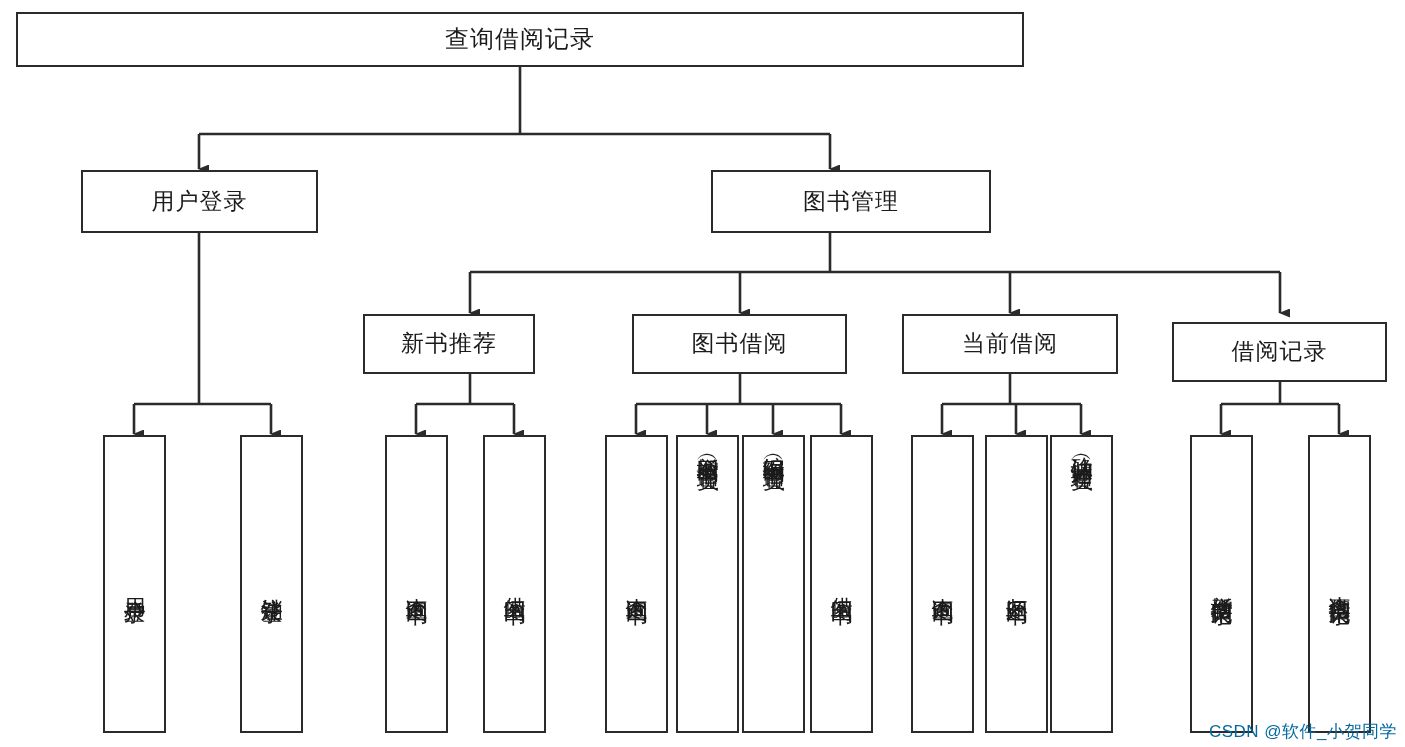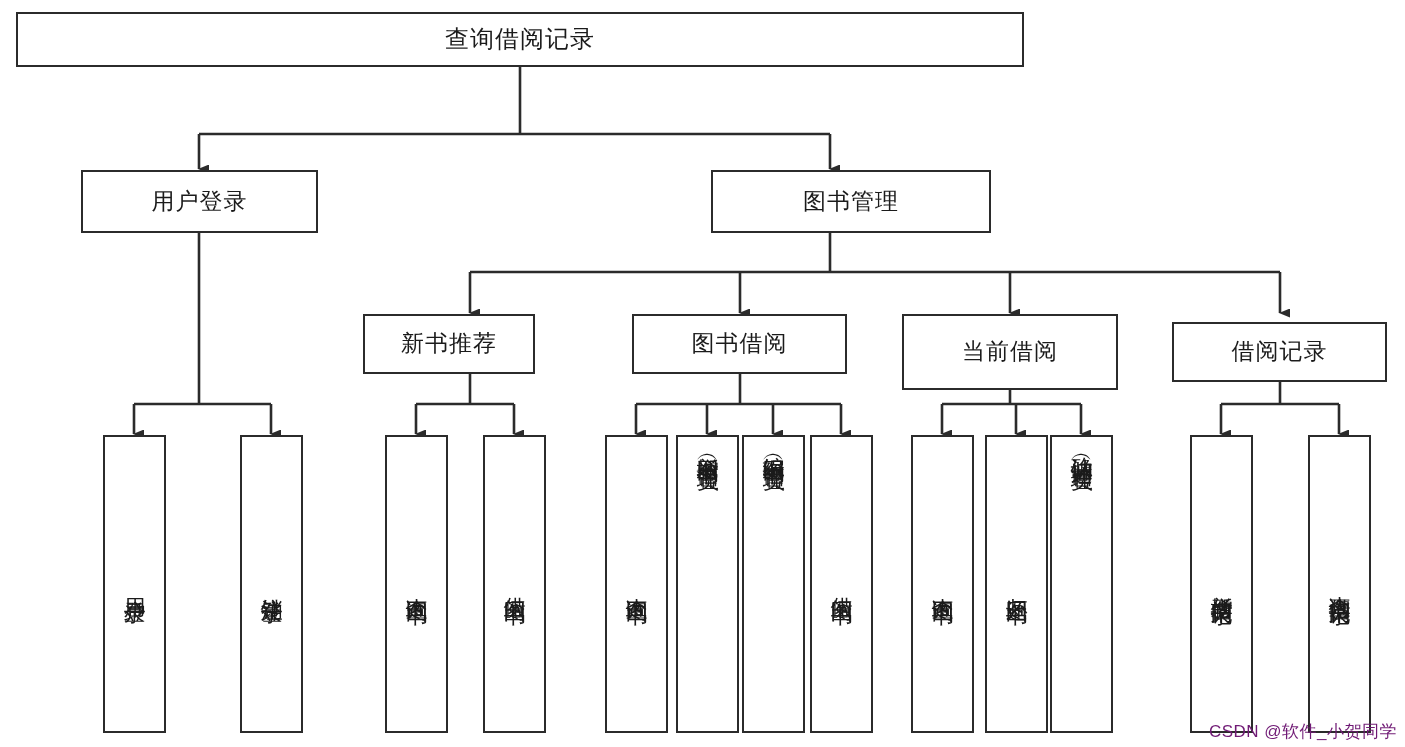--- a/index.html
+++ b/index.html
@@ -63,21 +63,21 @@
     text-orientation: upright;
     letter-spacing: 2px;
     text-align: center;
     padding: 2px 0;
   }
   #watermark {
     position: absolute;
     right: 8px;
     bottom: 4px;
     font-size: 17px;
-    color: #701a75;
+    color: #0369a1;
     letter-spacing: 0.5px;
     white-space: nowrap;
     pointer-events: none;
   }
 </style>
 </head>
 <body>
 
 <div id="diagram-root">
 
@@ -133,21 +133,21 @@
       </div>
       <div class="node-box lvl2" style="left: 711px; top: 170px; width: 280px; height: 63px;">
         <span class="node-label">图书管理</span>
       </div>
       <div class="node-box lvl3" style="left: 363px; top: 314px; width: 172px; height: 60px;">
         <span class="node-label">新书推荐</span>
       </div>
       <div class="node-box lvl3" style="left: 632px; top: 314px; width: 215px; height: 60px;">
         <span class="node-label">图书借阅</span>
       </div>
-      <div class="node-box lvl3" style="left: 902px; top: 314px; width: 216px; height: 76px;">
+      <div class="node-box lvl3" style="left: 902px; top: 314px; width: 216px; height: 60px;">
         <span class="node-label">当前借阅</span>
       </div>
       <div class="node-box lvl3" style="left: 1172px; top: 322px; width: 215px; height: 60px;">
         <span class="node-label">借阅记录</span>
       </div>
       <div class="leaf-box center-v" style="left: 103px; top: 435px; width: 63px; height: 298px;">
         <span class="leaf-label">用户登录</span>
       </div>
       <div class="leaf-box center-v" style="left: 240px; top: 435px; width: 63px; height: 298px;">
         <span class="leaf-label">注销登录</span>

